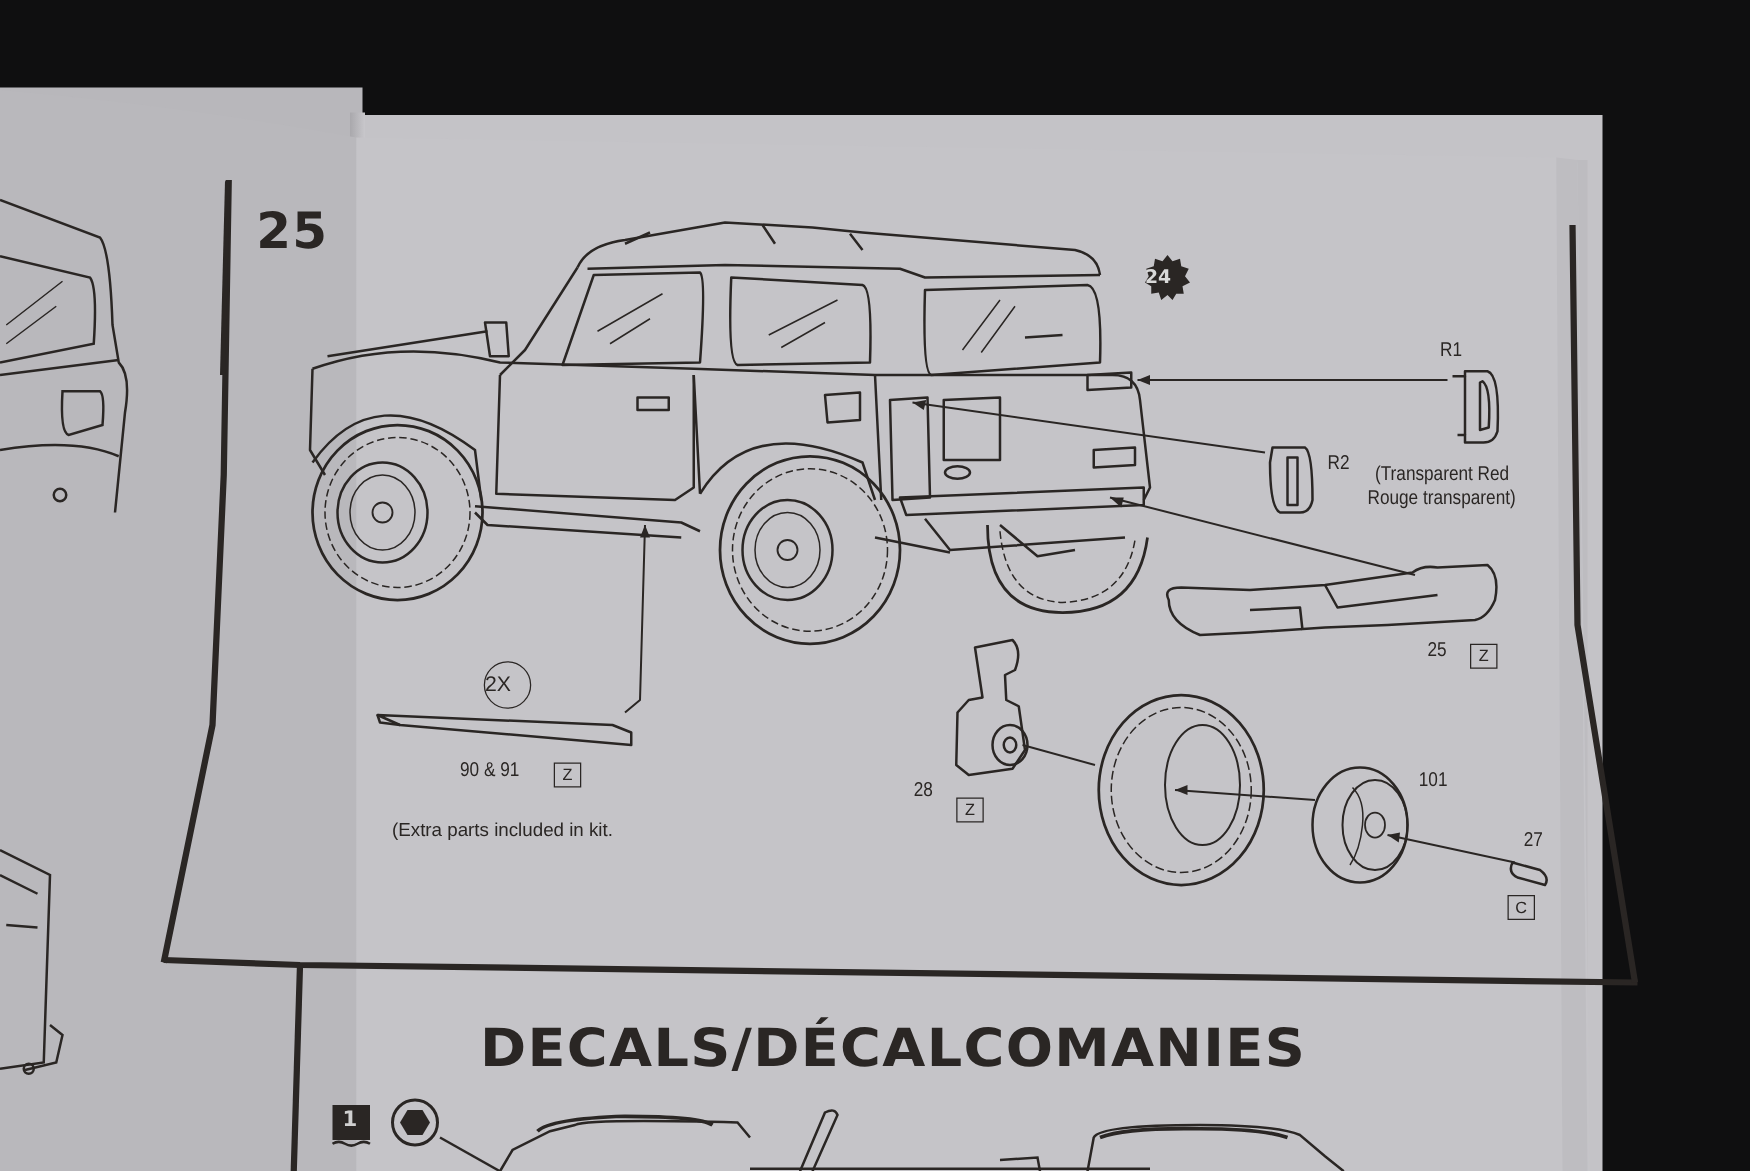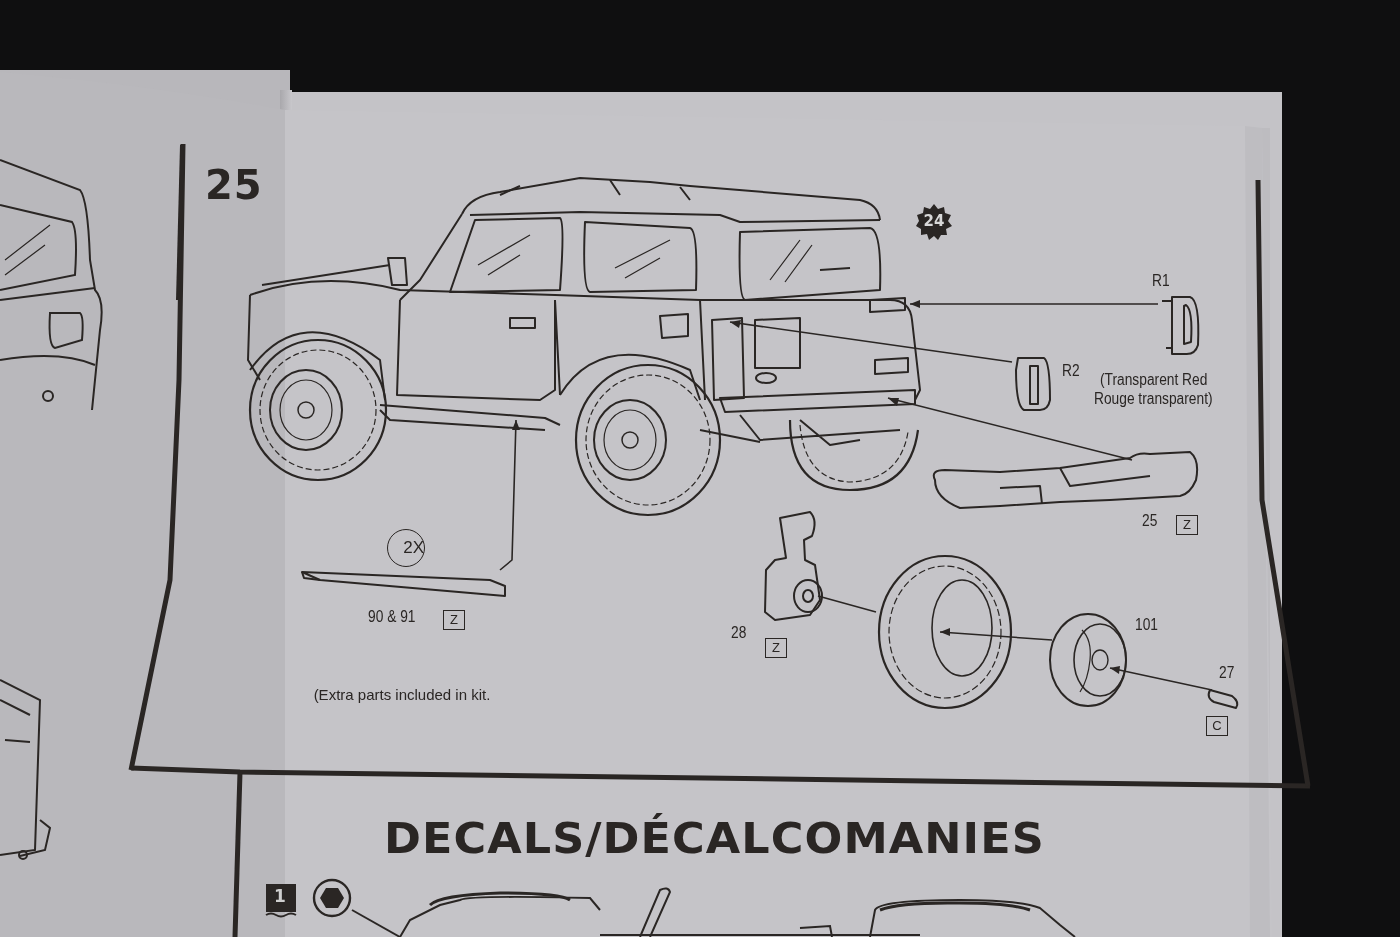--- a/index.html
+++ b/index.html
@@ -3,24 +3,24 @@
   <meta charset="utf-8">
   <style>
     html,body{margin:0;padding:0;}
     body{width:1400px;height:937px;overflow:hidden;background:#0f0f10;position:relative;font-family:"Liberation Sans",sans-serif;}
     .page-left{position:absolute;left:0;top:70px;width:290px;height:880px;background:#b8b7bb;transform-origin:0 0;}
     .page-right{position:absolute;left:282px;top:92px;width:1000px;height:860px;background:#c4c3c7;}
     .spine{position:absolute;left:280px;top:90px;width:12px;height:860px;background:linear-gradient(90deg,#a9a8ac,#c8c7cb);}
     .page-edge{position:absolute;left:1240px;top:128px;width:30px;height:820px;background:#bdbcc0;}
     .step-num{position:absolute;left:205px;top:162px;font-family:"DejaVu Sans",sans-serif;font-weight:bold;font-size:40px;color:#2a2624;letter-spacing:1px;}
     .badge{position:absolute;left:916px;top:204px;width:36px;height:36px;}
-    .badge span{position:absolute;left:0;top:8px;width:36px;text-align:center;color:#d8d8d8;font-weight:bold;font-size:15px;font-family:"DejaVu Sans",sans-serif;}
+    .badge span{position:absolute;left:0;top:8px;width:36px;color:#d8d8d8;font-weight:bold;font-size:15px;font-family:"DejaVu Sans",sans-serif;}
     .lbl{position:absolute;color:#2a2624;font-family:"Liberation Sans Narrow","Liberation Sans",sans-serif;font-size:16px;white-space:nowrap;transform:scaleX(0.86);transform-origin:0 0;}
     .code-box{position:absolute;border:1.6px solid #2a2624;width:20px;height:18px;font-size:13px;line-height:18px;text-align:center;color:#2a2624;font-family:"Liberation Sans",sans-serif;}
-    .twox{position:absolute;left:387px;top:529px;width:36px;height:36px;border:1.8px solid #2a2624;border-radius:50%;text-align:right;line-height:36px;font-size:17px;color:#2a2624;font-family:"Liberation Sans",sans-serif;}
+    .twox{position:absolute;left:387px;top:529px;width:36px;height:36px;border:1.8px solid #2a2624;border-radius:50%;text-align:left;line-height:36px;font-size:17px;color:#2a2624;font-family:"Liberation Sans",sans-serif;}
     .decals-title{position:absolute;left:384px;top:814px;font-family:"DejaVu Sans",sans-serif;font-weight:bold;font-size:42px;color:#2a2624;letter-spacing:1px;white-space:nowrap;transform:scaleX(1.06);transform-origin:0 0;}
     .note{position:absolute;text-align:center;color:#2a2624;font-size:15px;line-height:21px;white-space:nowrap;}
     svg.art{position:absolute;left:0;top:0;}
   </style>
 </head>
 <body>
 
 <div class="page-left"></div>
 <div class="page-right"></div>
 <div class="spine"></div>
@@ -220,21 +220,21 @@
 <span class="lbl" style="left:368px;top:608px;">90 &amp; 91</span>
 <span class="code-box" style="left:443px;top:610px;">Z</span>
 
 <span class="lbl" style="left:731px;top:624px;">28</span>
 <span class="code-box" style="left:765px;top:638px;">Z</span>
 
 <span class="lbl" style="left:1135px;top:616px;">101</span>
 <span class="lbl" style="left:1219px;top:664px;">27</span>
 <span class="code-box" style="left:1206px;top:716px;">C</span>
 
-<div class="note" style="left:232px;top:684px;width:340px;">
+<div class="note" style="left:232px;top:654px;width:340px;">
   <div>(Extra parts included in kit.</div>
 </div>
 
 <div class="decals-title">DECALS/DÉCALCOMANIES</div>
 
 <svg class="art" width="1400" height="937" viewBox="0 0 1400 937">
 
   <g>
     <path d="M266,884 L296,884 L296,912 L266,912 Z" fill="#2a2624"></path>
     <path d="M266,915 Q271,912 276,915 Q281,918 286,915 Q291,912 296,915" stroke="#2a2624" stroke-width="2" fill="none"></path>

